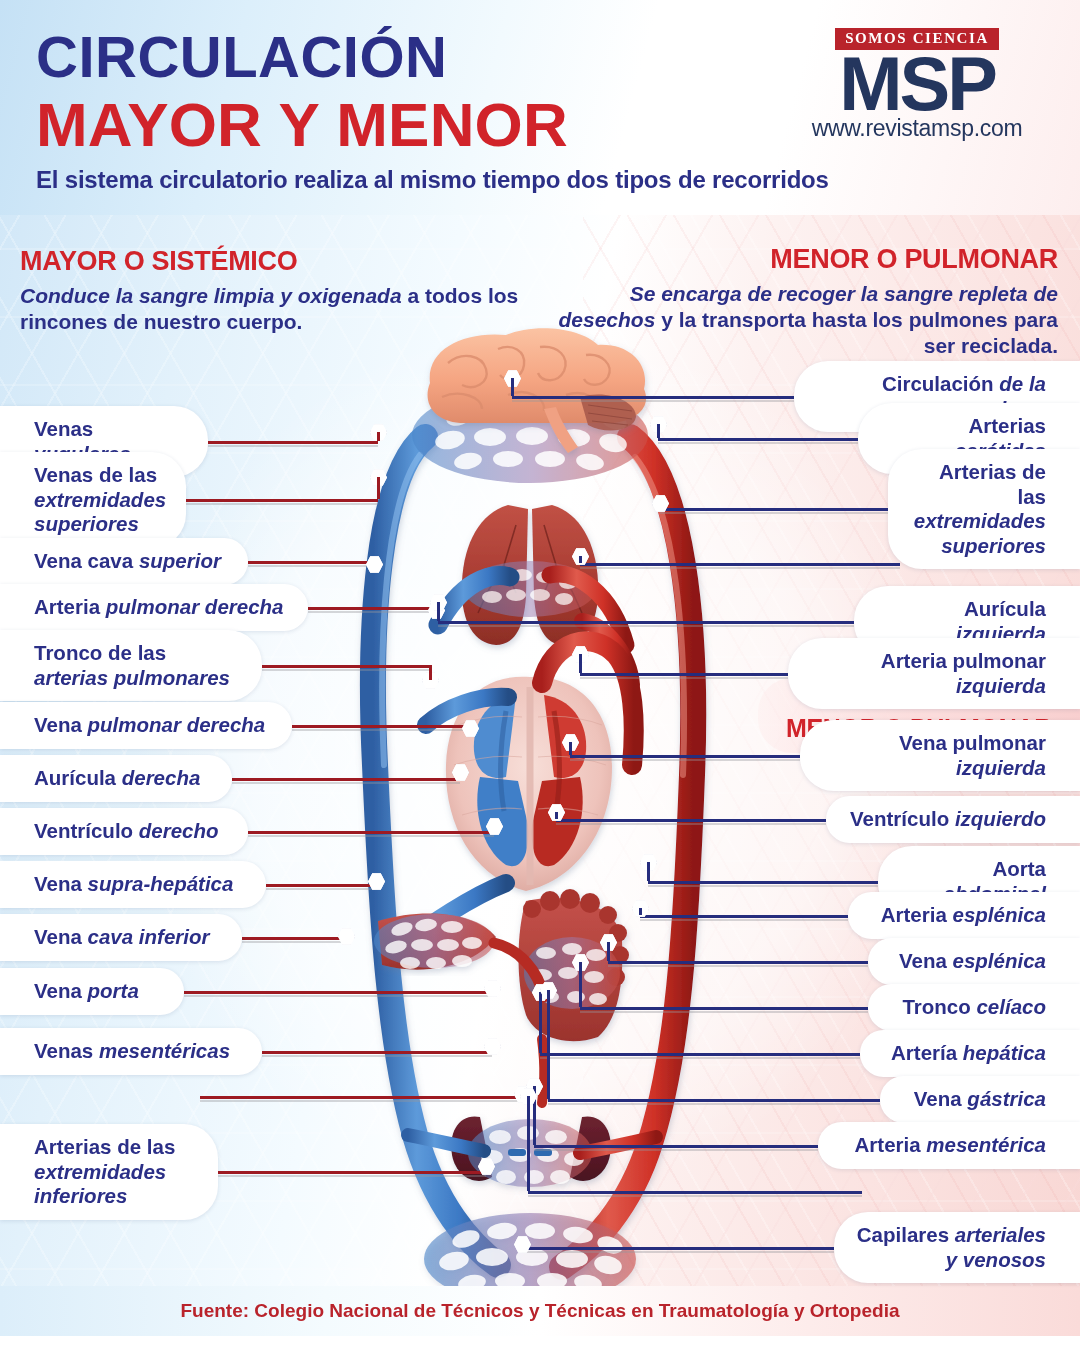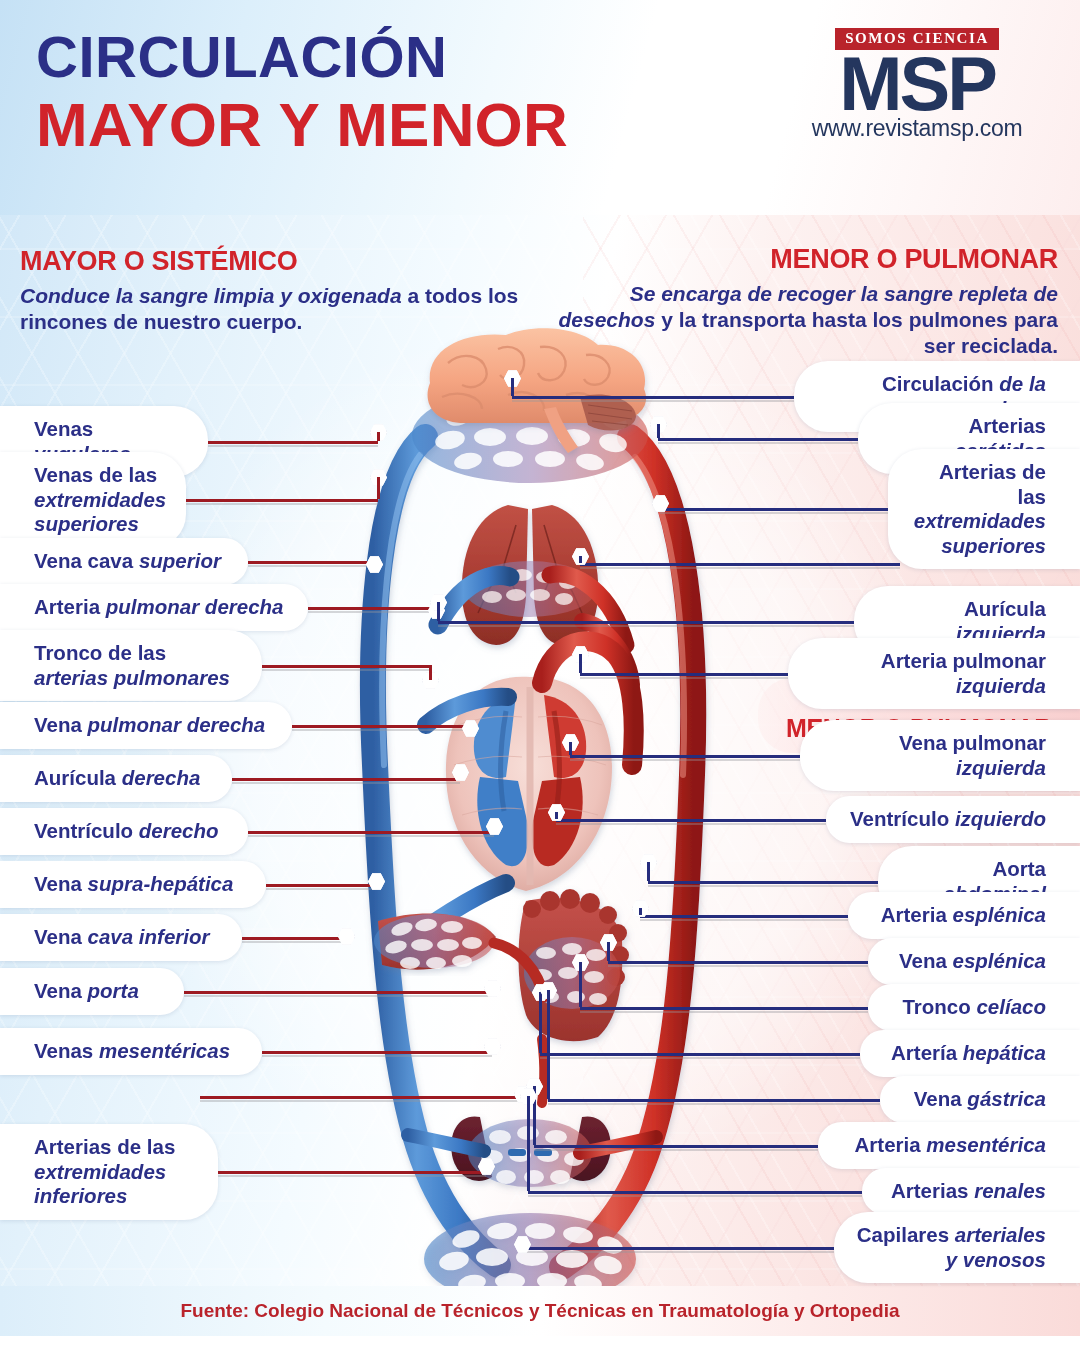--- a/index.html
+++ b/index.html
@@ -384,20 +384,21 @@
         <ellipse cx="142" cy="958" rx="14" ry="8" transform="rotate(-10 142 958)"></ellipse>
         <ellipse cx="180" cy="956" rx="15" ry="8"></ellipse>
         <ellipse cx="222" cy="956" rx="15" ry="8"></ellipse>
         <ellipse cx="258" cy="958" rx="14" ry="8" transform="rotate(10 258 958)"></ellipse>
       </g>
     </g>
   </svg>
 
   <div class="title1">CIRCULACIÓN</div>
   <div class="title2">MAYOR Y MENOR</div>
+  <div class="subtitle">El sistema circulatorio realiza al mismo tiempo dos tipos de recorridos</div>
 
   <div class="logo">
     <div class="logo-badge">SOMOS CIENCIA</div>
     <div class="logo-msp">MSP</div>
     <div class="logo-url">www.revistamsp.com</div>
   </div>
 
   <div class="sec sec-left">
     <h3>MAYOR O SISTÉMICO</h3>
     <p><i>Conduce la sangre limpia y oxigenada</i><span> a todos los rincones de nuestro cuerpo.</span></p>
@@ -600,23 +601,20 @@
     <div class="conn-sh" style="left: 548px; top: 1102.5px; width: 332px;"></div>
     <div class="node" style="left: 540px; top: 982px;"></div>
     <div class="conn r" style="left: 546.5px; top: 990px; width: 3px; height: 108.5px;"></div>
     <div class="pill right" style="top: 1122px; width: 262px;">
       <div><span>Arteria </span><i>mesentérica</i></div>
     </div>
     <div class="conn r" style="left: 534px; top: 1144.5px; width: 284px;"></div>
     <div class="conn-sh" style="left: 534px; top: 1148.5px; width: 284px;"></div>
     <div class="node" style="left: 526px; top: 1078px;"></div>
     <div class="conn r" style="left: 532.5px; top: 1086px; width: 3px; height: 58.5px;"></div>
-    <div class="pill right" style="top: 1168px; width: 218px;">
-      <div><span>Arterias </span><i>renales</i></div>
-    </div>
     <div class="conn r" style="left: 528px; top: 1190.5px; width: 334px;"></div>
     <div class="conn-sh" style="left: 528px; top: 1194.5px; width: 334px;"></div>
     <div class="node" style="left: 520px; top: 1088px;"></div>
     <div class="conn r" style="left: 526.5px; top: 1096px; width: 3px; height: 94.5px;"></div>
     <div class="pill right" style="top: 1212px; width: 246px;">
       <div><span>Capilares </span><i>arteriales y venosos</i></div>
     </div>
     <div class="conn r" style="left: 522px; top: 1246.5px; width: 312px;"></div>
     <div class="conn-sh" style="left: 522px; top: 1250.5px; width: 312px;"></div>
     <div class="node" style="left: 514px; top: 1236px;"></div>

